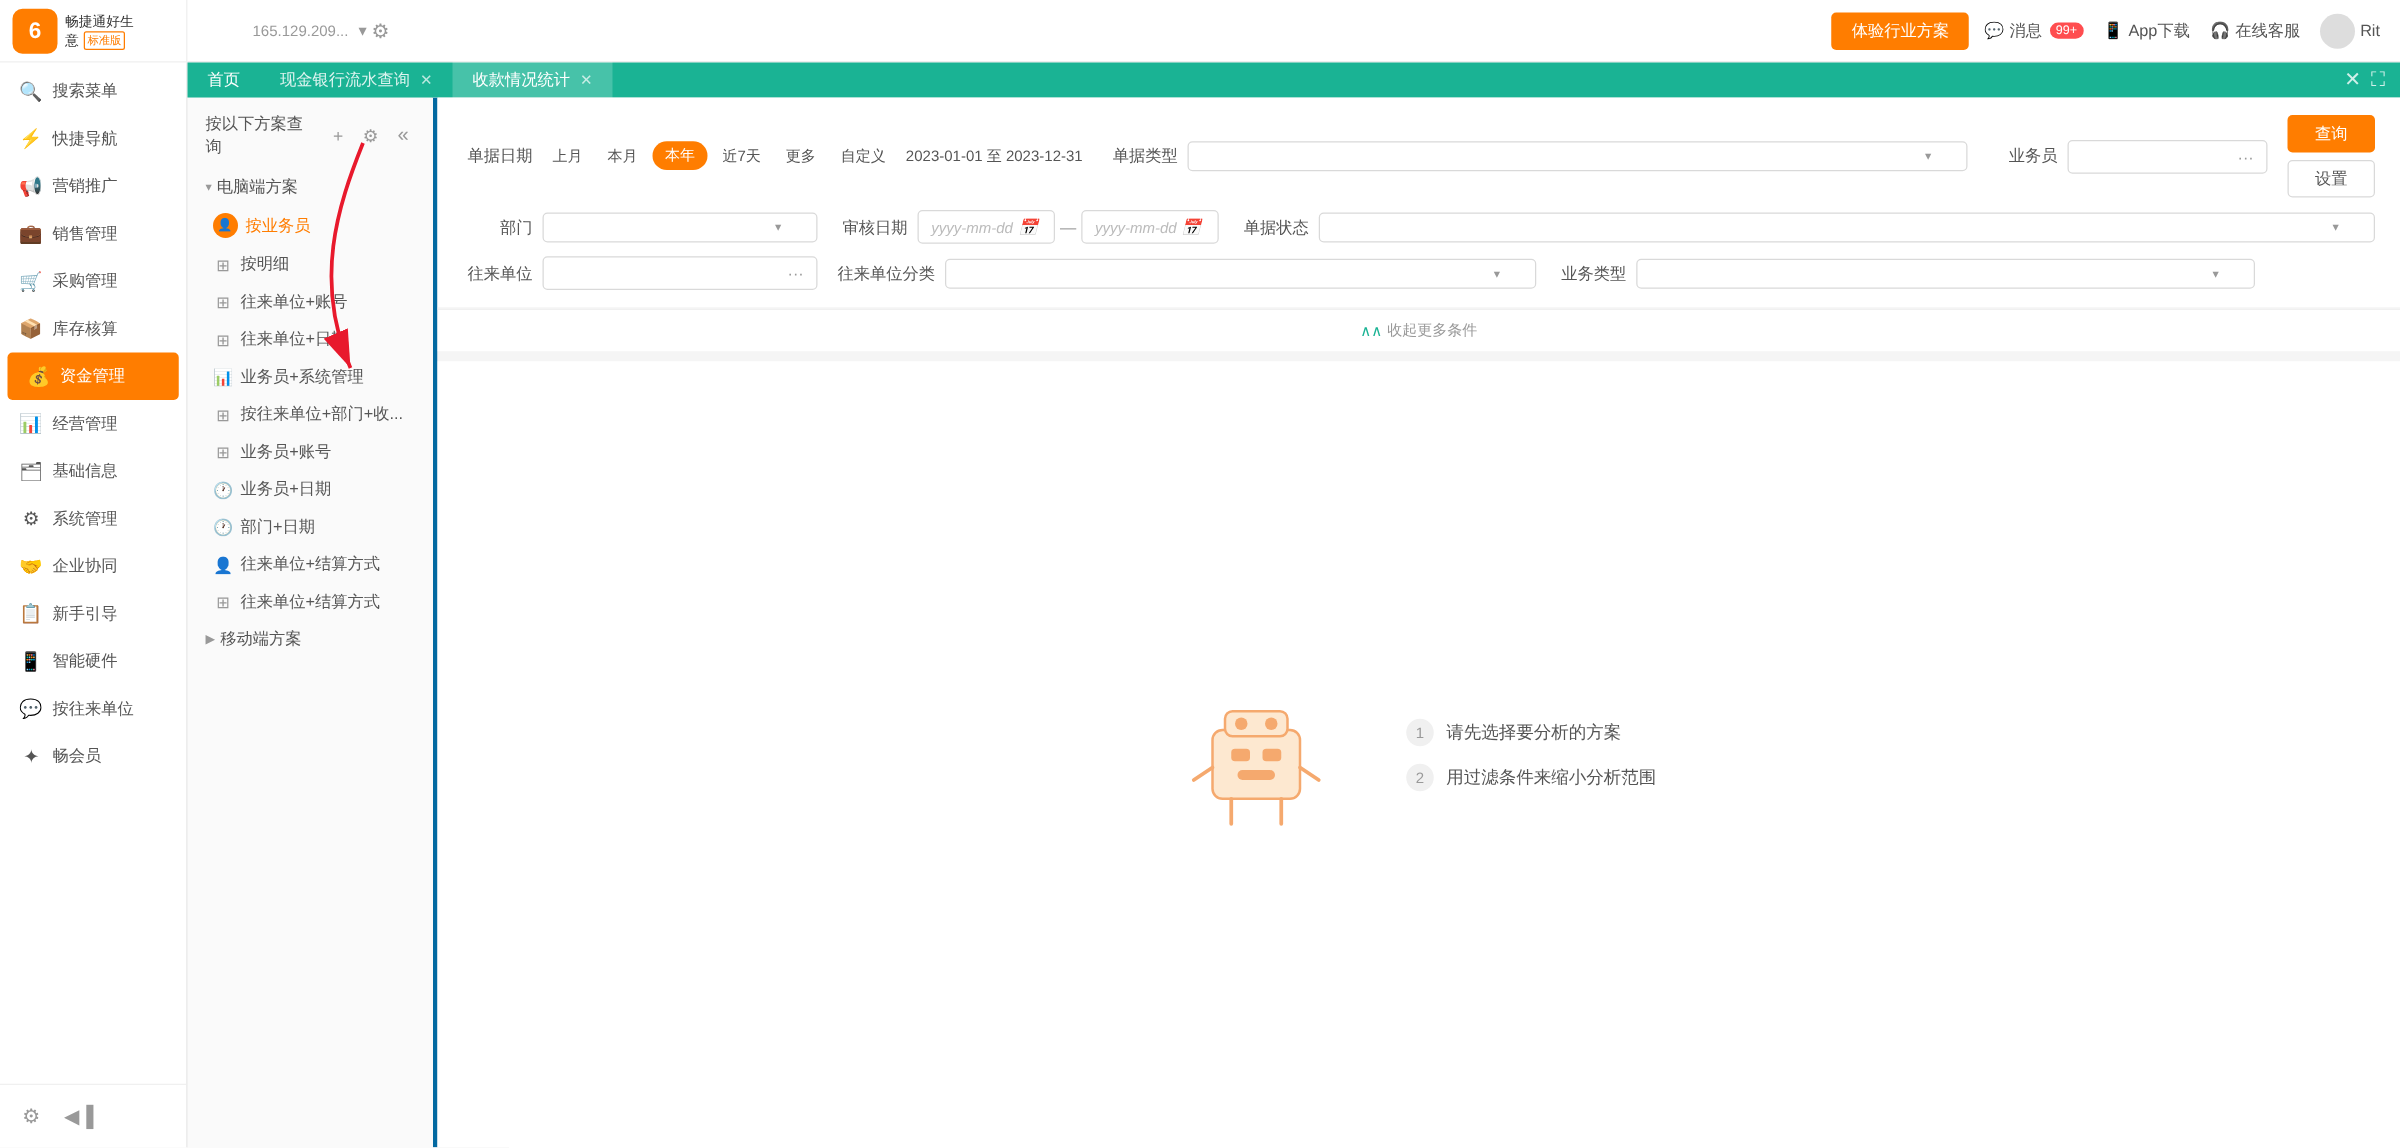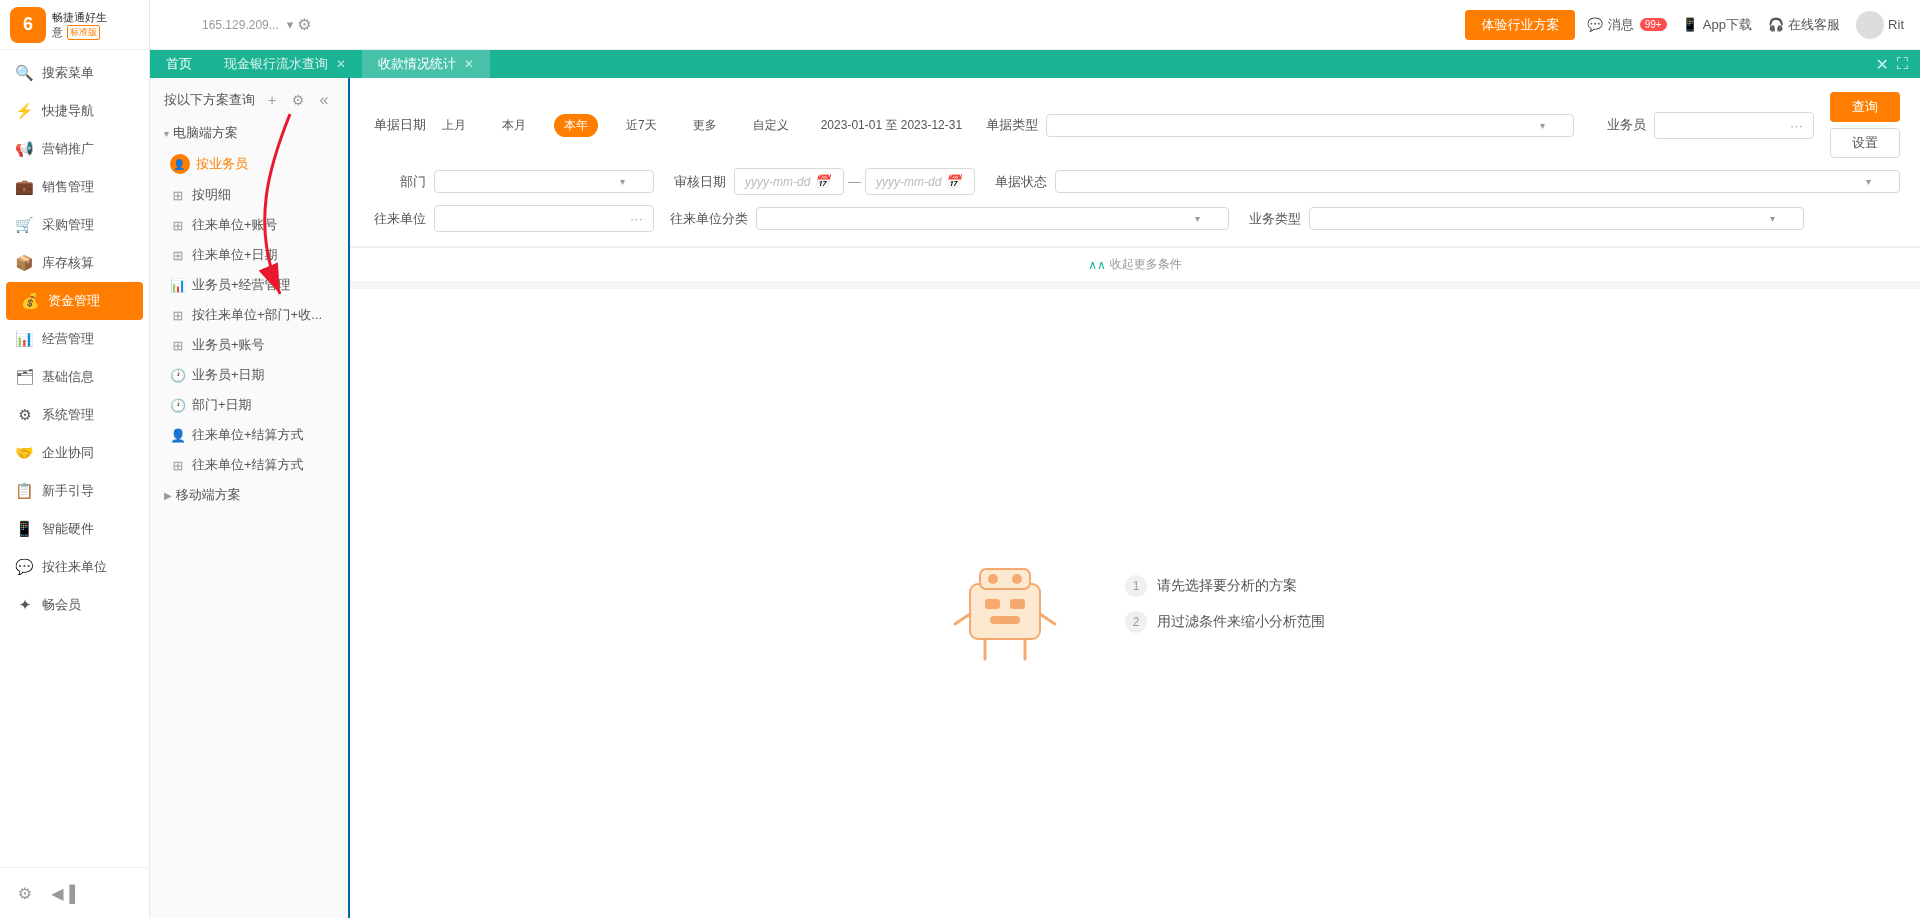--- a/index.html
+++ b/index.html
@@ -45,21 +45,21 @@
     .page-title-box { border: 2px solid #ff4d4f; border-radius: 2px; padding: 4px 10px; margin-right: 20px; }
     .page-title { font-size: 16px; font-weight: 600; color: #333; }
     .page-actions { margin-left: auto; display: flex; gap: 10px; }
     .action-btn { display: flex; align-items: center; gap: 4px; color: #555; cursor: pointer; font-size: 13px; }
     .action-btn .icon { color: #1ab394; }
 
     
     .content { flex: 1; display: flex; overflow: hidden; }
 
     
-    .left-panel { width: 200px; background: #fafafa; border-right: 2px solid #0369a1; flex-shrink: 0; overflow-y: auto; }
+    .left-panel { width: 200px; background: #fafafa; border-right: 4px solid #0369a1; flex-shrink: 0; overflow-y: auto; }
     .panel-header { display: flex; align-items: center; padding: 12px 14px 8px 14px; gap: 6px; }
     .panel-title { font-size: 13px; color: #555; flex: 1; }
     .panel-header-icons { display: flex; gap: 6px; }
     .panel-icon-btn { color: #999; cursor: pointer; font-size: 14px; width: 20px; height: 20px; display: flex; align-items: center; justify-content: center; }
     .panel-icon-btn.collapse { font-size: 16px; }
 
     .tree-item { display: flex; align-items: center; padding: 6px 14px 6px 20px; cursor: pointer; color: #555; font-size: 13px; gap: 6px; }
     .tree-item.active { color: #ff7d00; }
     .tree-item.active .item-label { color: #ff7d00; }
     .tree-section { display: flex; align-items: center; padding: 6px 14px; cursor: pointer; color: #555; font-size: 13px; gap: 4px; font-weight: 500; }
@@ -74,21 +74,21 @@
     .search-form { background: #fff; padding: 14px 20px; border-bottom: 1px solid #f0f0f0; }
     .form-row { display: flex; align-items: center; gap: 16px; margin-bottom: 10px; }
     .form-row:last-child { margin-bottom: 0; }
     .form-field { display: flex; align-items: center; gap: 8px; }
     .form-label { color: #555; font-size: 13px; white-space: nowrap; min-width: 56px; text-align: right; }
     .date-group { display: flex; align-items: center; gap: 4px; }
     .date-input { border: 1px solid #d9d9d9; border-radius: 4px; padding: 5px 10px; font-size: 13px; color: #bbb; width: 110px; display: flex; align-items: center; gap: 4px; font-style: italic; }
     .date-sep { color: #999; }
     .form-select { border: 1px solid #d9d9d9; border-radius: 4px; padding: 5px 28px 5px 10px; font-size: 13px; color: #555; outline: none; background: white; min-width: 200px; position: relative; cursor: pointer; display: flex; align-items: center; justify-content: space-between; }
     .select-arrow { color: #999; font-size: 10px; }
-    .date-shortcuts { display: flex; align-items: center; gap: 20px; flex-wrap: nowrap; }
+    .date-shortcuts { display: flex; align-items: flex-start; gap: 4px; flex-wrap: nowrap; }
     .date-shortcut { padding: 4px 8px; font-size: 12px; color: #555; cursor: pointer; border-radius: 3px; }
     .date-shortcut.active { background: #ff7d00; color: white; border-radius: 12px; padding: 3px 10px; }
     .form-btn-group { margin-left: auto; display: flex; flex-direction: column; gap: 6px; }
     .query-btn { background: #ff7d00; color: white; border: none; border-radius: 4px; padding: 6px 20px; cursor: pointer; font-size: 13px; min-width: 70px; }
     .settings-btn { background: white; color: #555; border: 1px solid #d9d9d9; border-radius: 4px; padding: 5px 16px; cursor: pointer; font-size: 13px; min-width: 70px; }
     .collapse-bar { display: flex; align-items: center; justify-content: center; padding: 8px; cursor: pointer; color: #999; font-size: 12px; gap: 4px; background: #fff; border-top: 1px solid #f0f0f0; }
     .collapse-icon { color: #1ab394; }
 
     
     .empty-state { flex: 1; display: flex; align-items: center; justify-content: center; background: #fff; margin-top: 8px; }
@@ -262,21 +262,21 @@
       <div class="tree-item">
         <span class="tree-item-icon">⊞</span>
         <span>往来单位+账号</span>
       </div>
       <div class="tree-item">
         <span class="tree-item-icon">⊞</span>
         <span>往来单位+日期</span>
       </div>
       <div class="tree-item">
         <span class="tree-item-icon">📊</span>
-        <span>业务员+经营管理</span>
+        <span>业务员+系统管理</span>
       </div>
       <div class="tree-item">
         <span class="tree-item-icon">⊞</span>
         <span>按往来单位+部门+收...</span>
       </div>
       <div class="tree-item">
         <span class="tree-item-icon">⊞</span>
         <span>业务员+账号</span>
       </div>
       <div class="tree-item">

